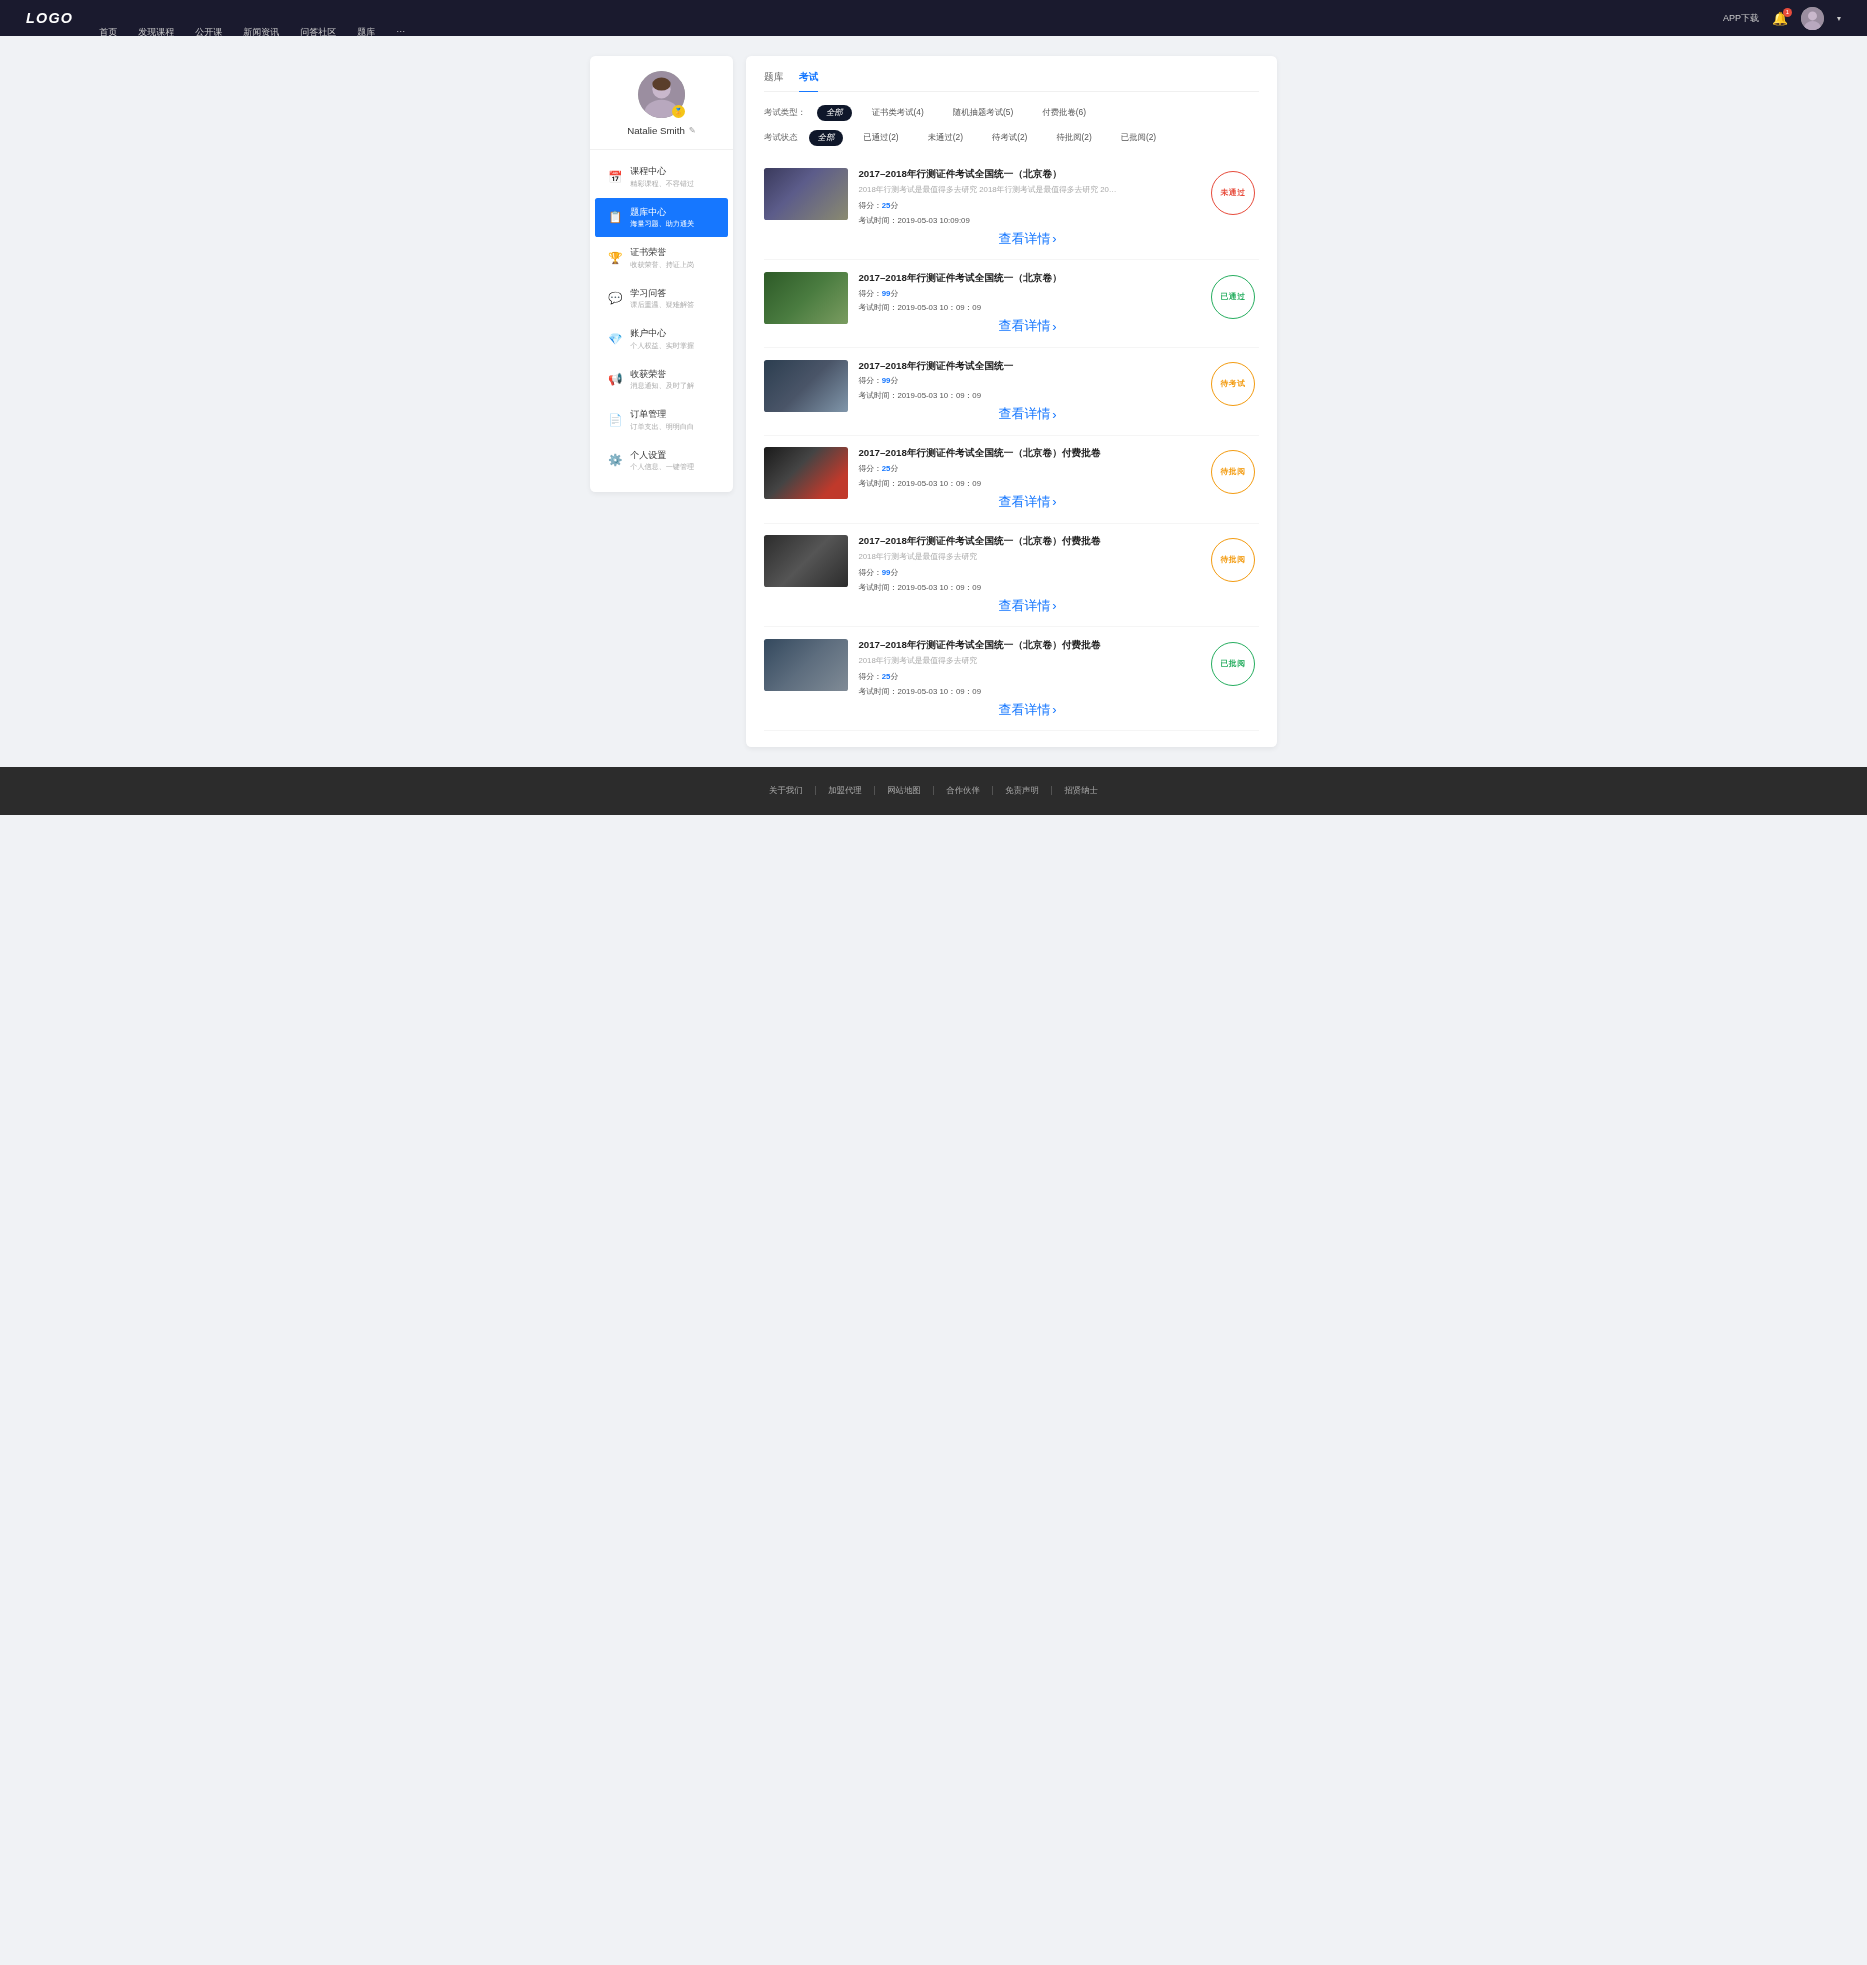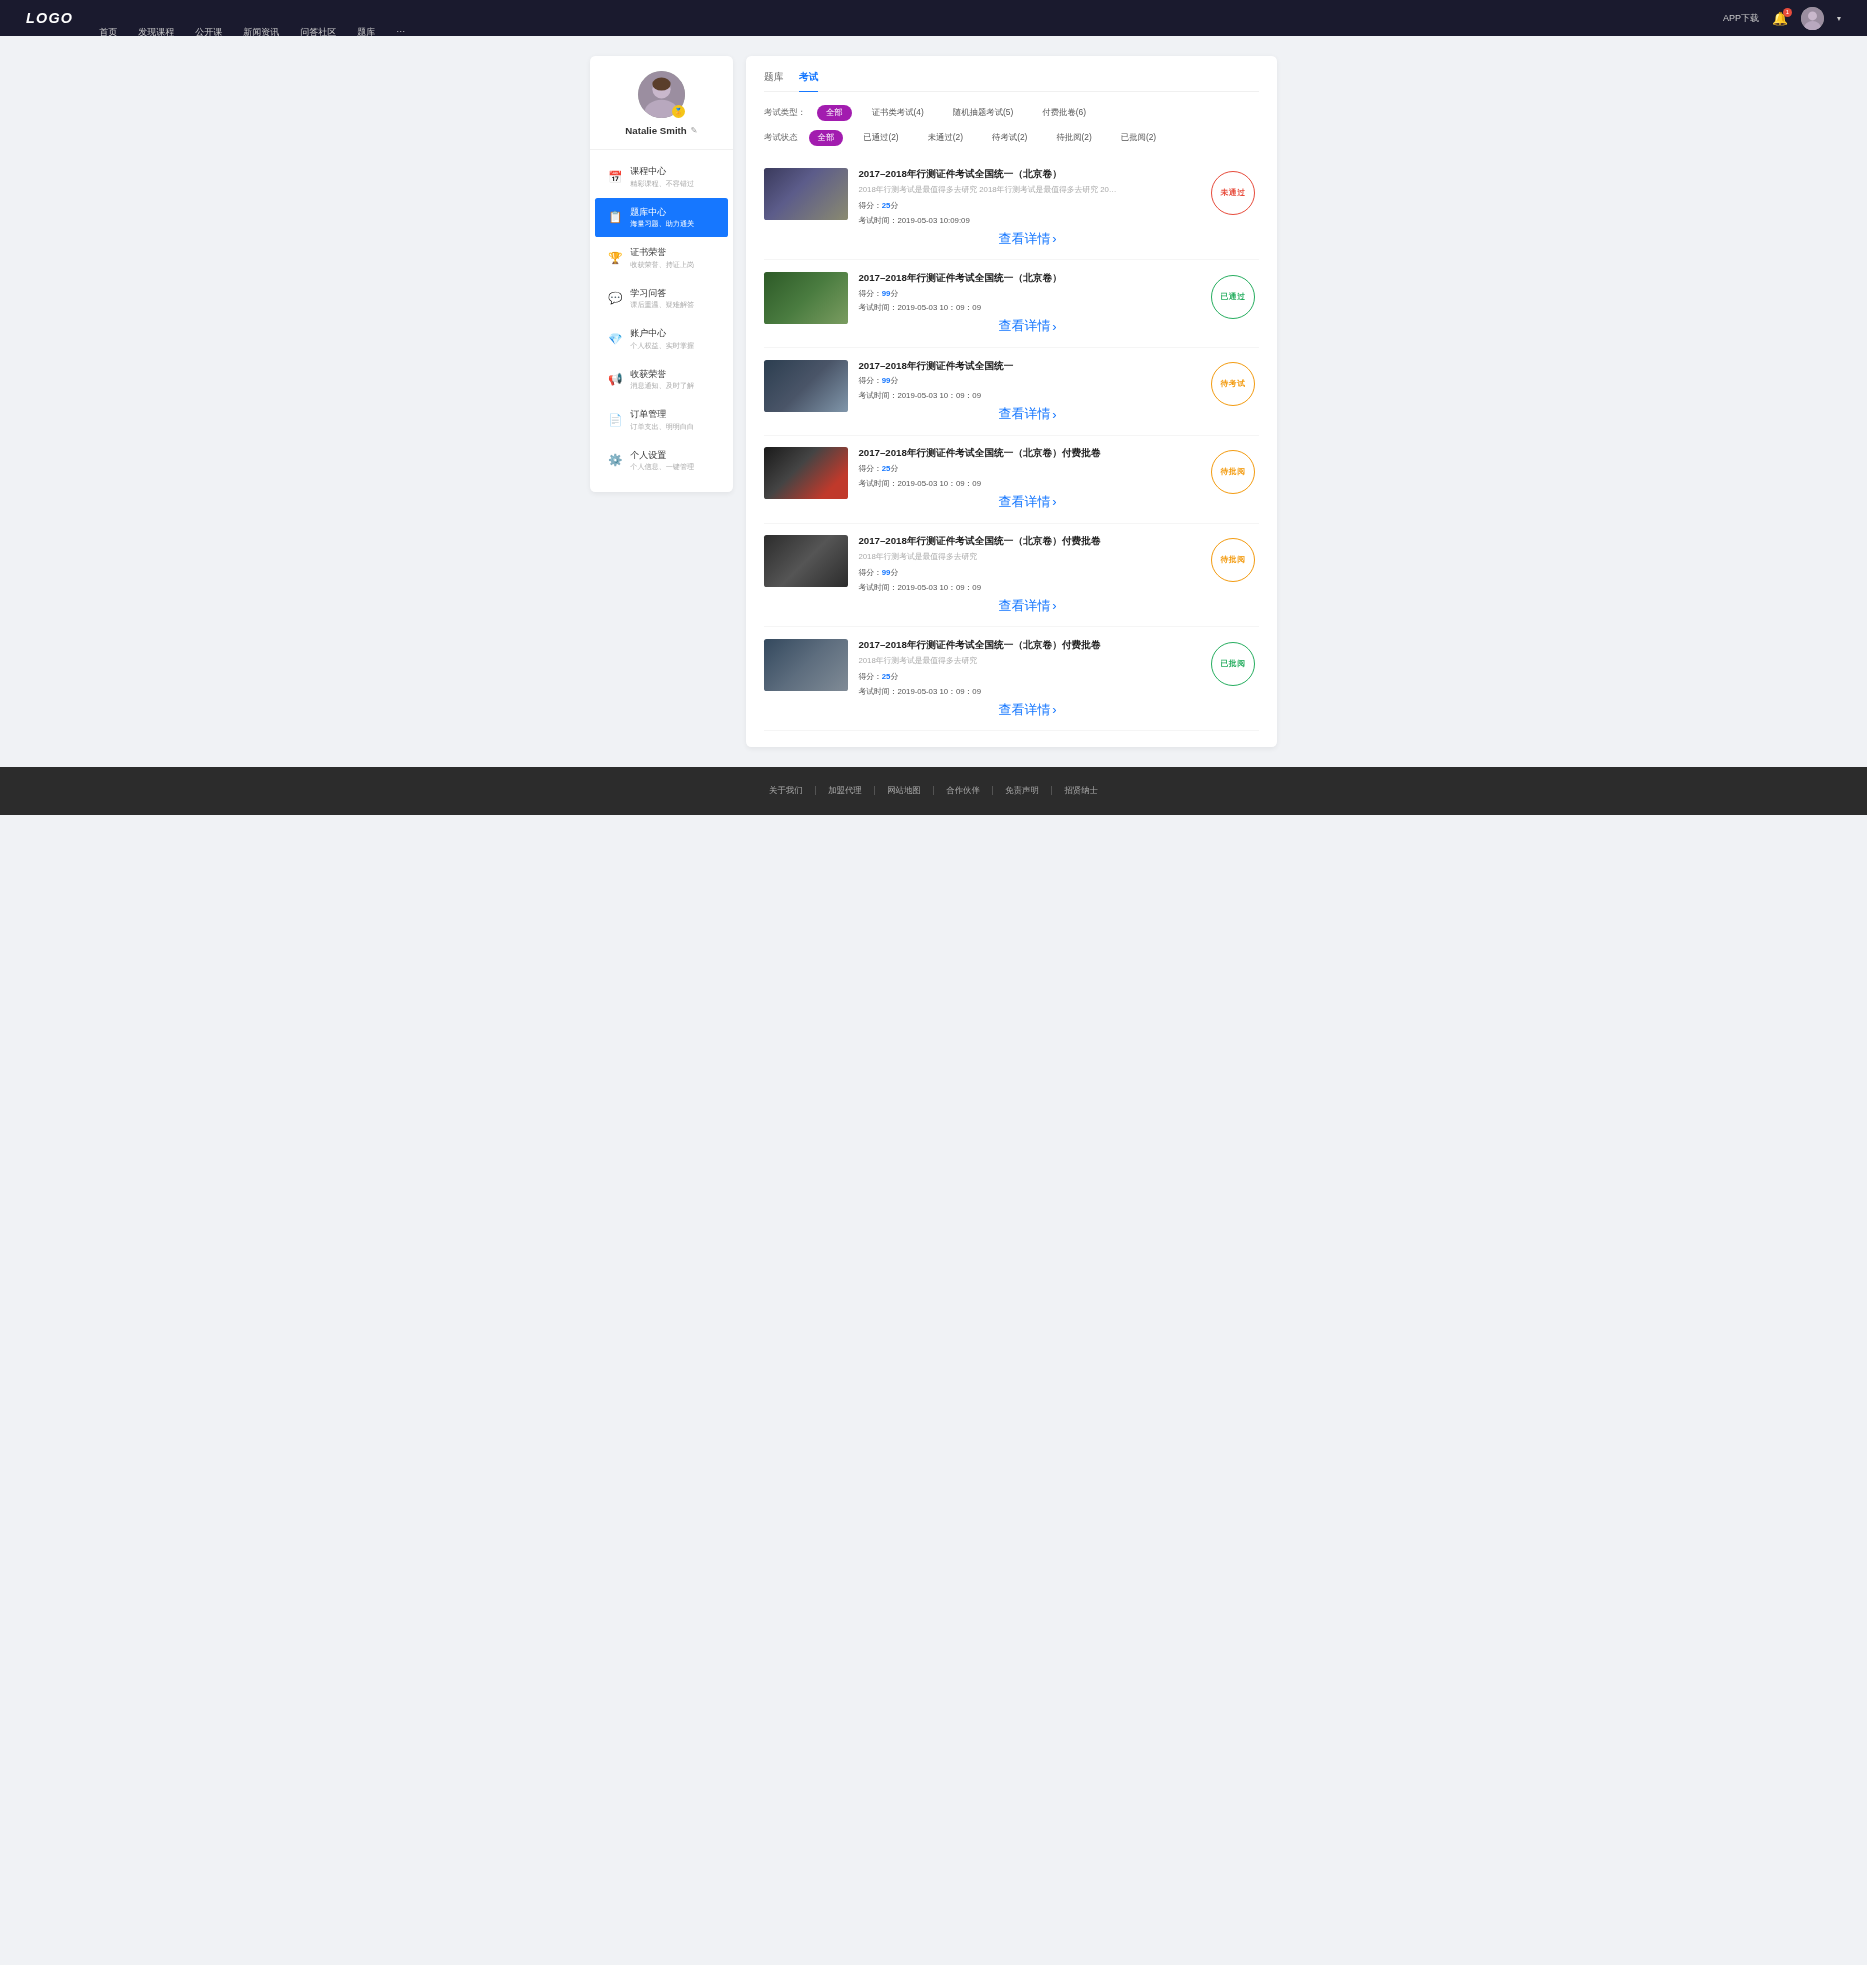--- a/index.html
+++ b/index.html
@@ -118,21 +118,21 @@
       justify-content: center;
       font-size: 7.1px;
     }
     .sidebar-name-row {
       display: flex;
       align-items: center;
       gap: 3.9px;
     }
     .sidebar-name {
       font-size: 9.7px;
-      font-weight: 700;
+      font-weight: 400;
       color: #333;
     }
     .sidebar-edit-icon {
       color: #999;
       font-size: 8.4px;
       cursor: pointer;
     }
     .sidebar-menu {
       list-style: none;
     }
@@ -225,22 +225,23 @@
     .filter-tag {
       padding: 2.6px 9px;
       border-radius: 13px;
       font-size: 8.4px;
       cursor: pointer;
       color: #555;
       background: transparent;
       transition: all 0.2s;
     }
     .filter-tag.active {
-      background: #a21caf;
+      background: #0f172a;
       color: #fff;
+      font-style: italic;
     }
 
     
     .exam-list { margin-top: 10.4px; }
     .exam-item {
       display: flex;
       align-items: flex-start;
       gap: 10.4px;
       padding: 11.7px 0;
       border-bottom: 0.6px solid #f5f5f5;

